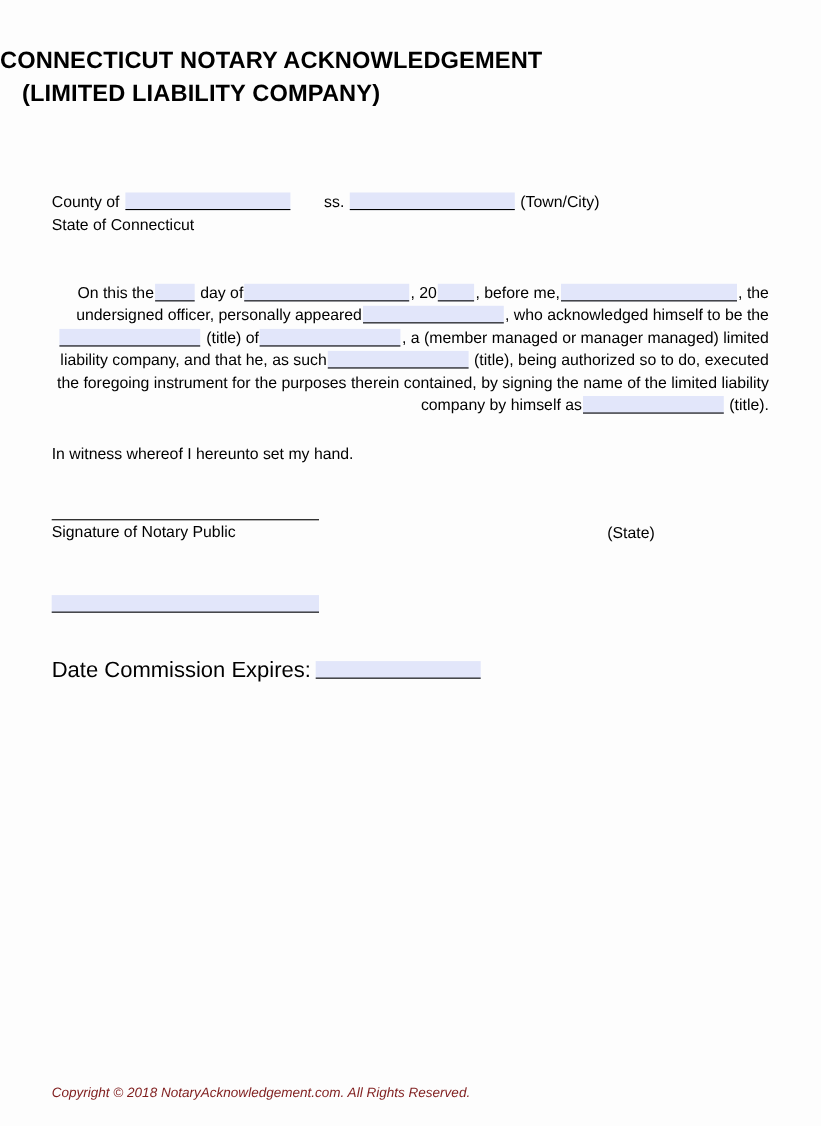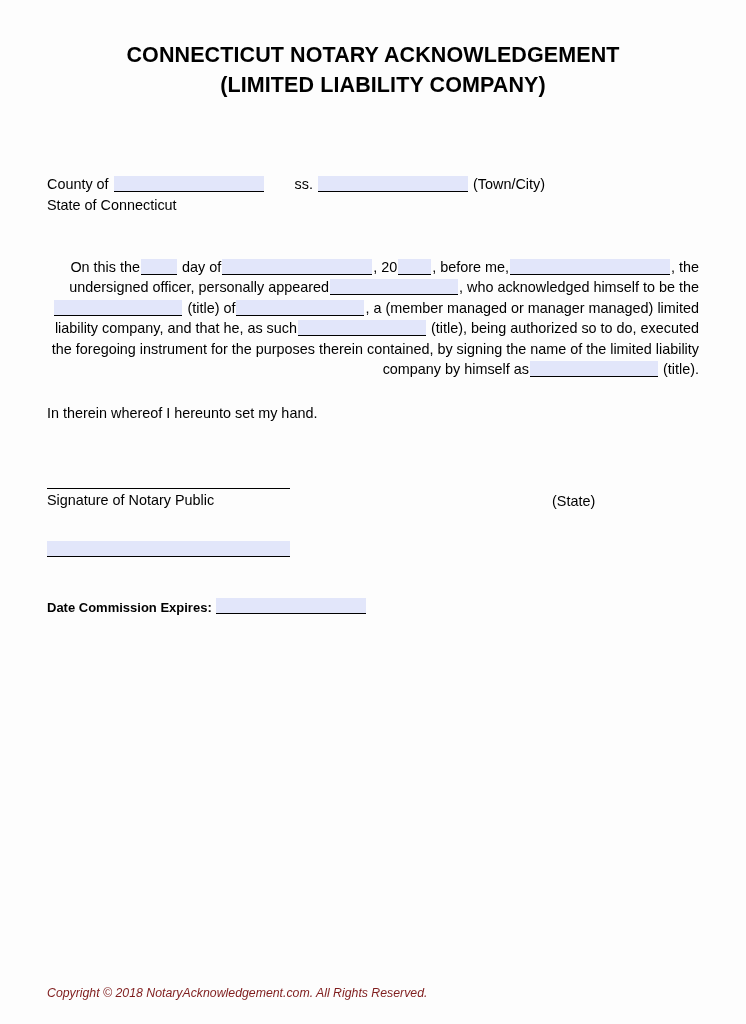--- a/index.html
+++ b/index.html
@@ -23,21 +23,20 @@
     height: 1024px;
     box-sizing: border-box;
   }
 
   
   .doc-title {
     position: absolute;
     left: 0;
     top: 40px;
     width: 746px;
-    text-align: center;
     font-size: 21.5px;
     font-weight: bold;
     line-height: 30px;
     letter-spacing: 0.1px;
   }
   .doc-title .line2 {
     display: block;
     margin-left: 20px;
   }
 
@@ -93,21 +92,21 @@
   .field.wide   { width: 150px; }
   .field.xwide  { width: 160px; }
   .field.county { width: 150px; }
   .field.town   { width: 150px; }
   .field.year   { width: 33px; }
 
   
   .sig-block {
     position: absolute;
     left: 47px;
-    top: 488px;
+    top: 472px;
     width: 652px;
   }
   .sig-rule {
     width: 243px;
     border-bottom: 1.6px solid #000000;
     height: 0;
   }
   .sig-caption {
     font-size: 14.4px;
     line-height: 20px;
@@ -135,23 +134,22 @@
   .title-officer-caption {
     font-size: 14.4px;
     line-height: 20px;
     margin-top: 3px;
   }
 
   .expires-block {
     position: absolute;
     left: 47px;
     top: 598px;
-    font-size: 13px;
+    font-size: 20px;
     white-space: nowrap;
-    font-weight: bold;
   }
   .expires-block .field {
     width: 150px;
     vertical-align: -2px;
     margin-left: 4px;
   }
 
   
   .footer {
     position: absolute;
@@ -183,21 +181,21 @@
         <span class="field town"></span>
         <span>(Town/City)</span>
       </div>
       <div class="row">
         <span>State of Connecticut</span>
       </div>
     </div>
 
     <p class="para"><span>On this the</span><span class="field tiny"></span> <span>day of</span><span class="field wide"></span><span>, 20</span><span class="field year"></span><span>, before me,</span><span class="field xwide"></span><span>, the undersigned officer, personally appeared</span><span class="field med"></span><span>, who acknowledged himself to be the</span><span class="field med"></span> <span>(title) of</span><span class="field med"></span><span>, a (member managed or manager managed) limited liability company, and that he, as such</span><span class="field med"></span> <span>(title), being authorized so to do, executed the foregoing instrument for the purposes therein contained, by signing the name of the limited liability company by himself as</span><span class="field med"></span> <span>(title).</span></p>
 
-    <p class="witness">In therein whereof I hereunto set my hand.</p>
+    <p class="witness">In witness whereof I hereunto set my hand.</p>
   </div>
 
   <div class="sig-block">
     <div class="sig-rule"></div>
     <div class="sig-caption">Signature of Notary Public</div>
     <div class="seal">(State)</div>
   </div>
 
   <div class="title-officer-block">
     <div class="title-officer-field"></div>

